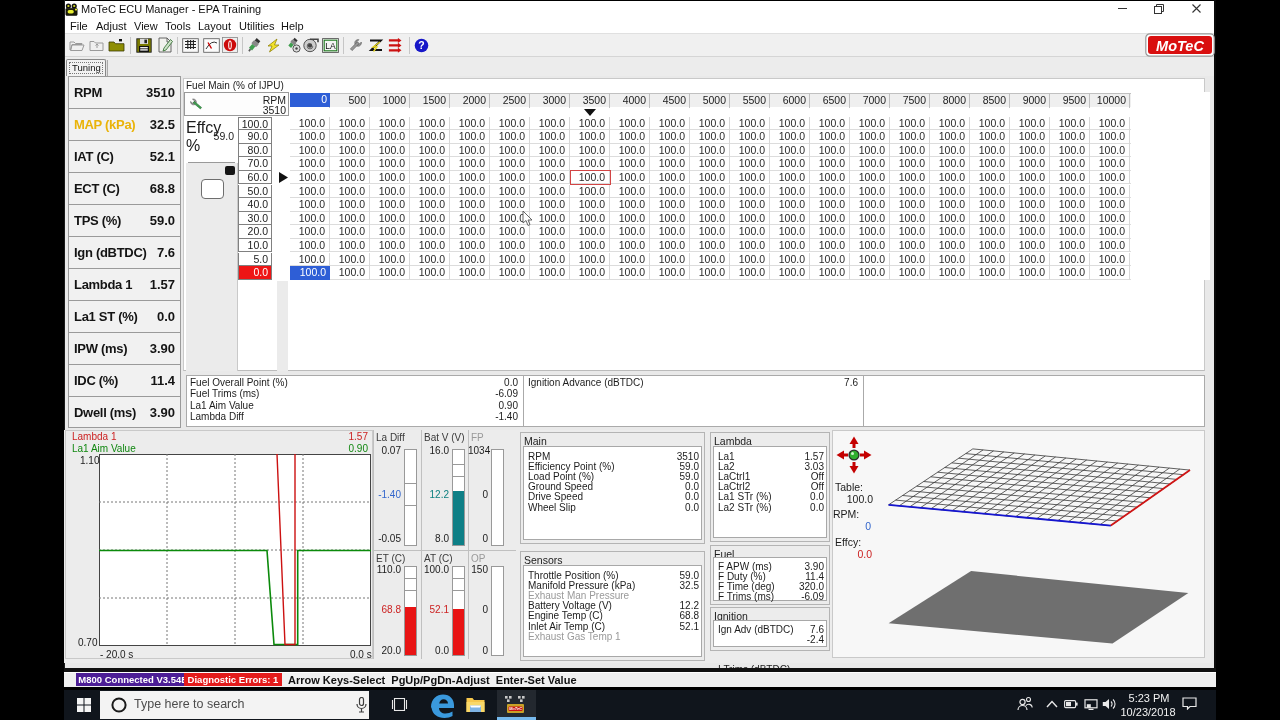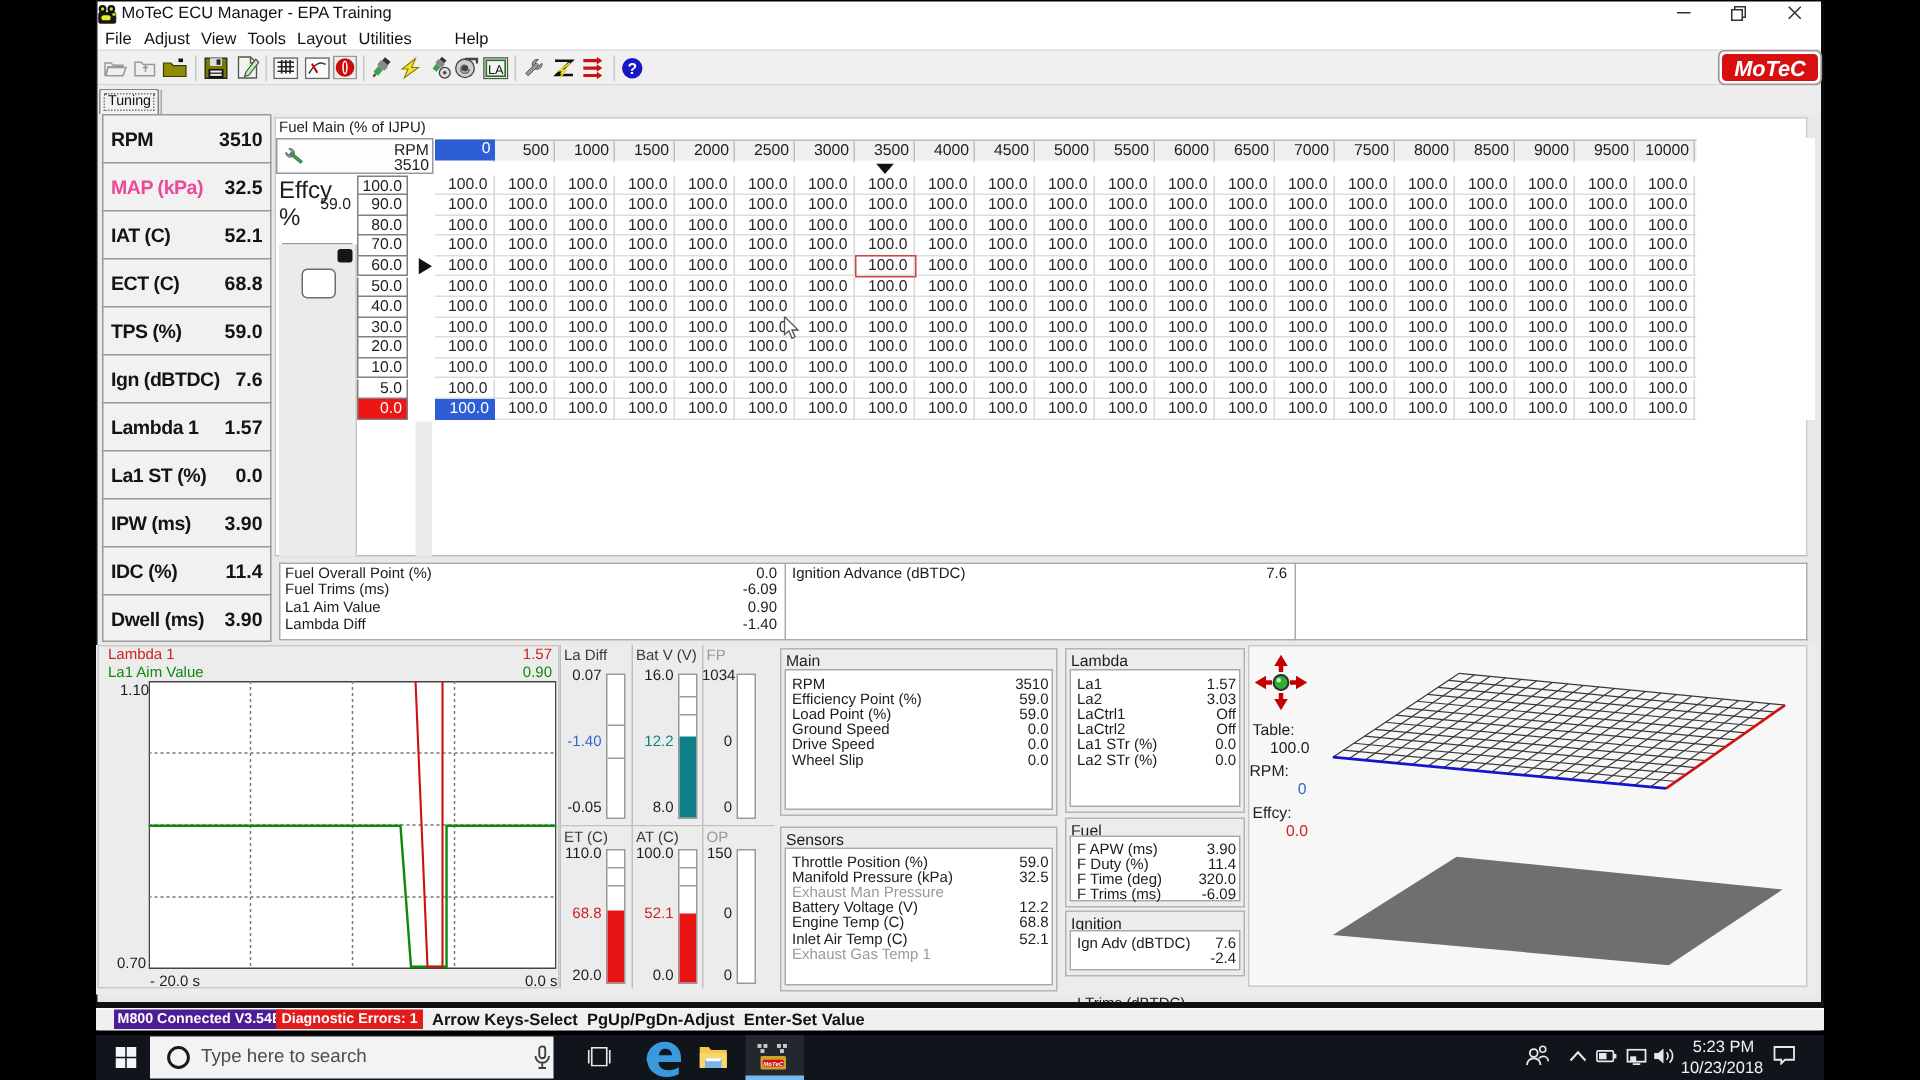--- a/index.html
+++ b/index.html
@@ -39,21 +39,21 @@
     </svg>
 <svg style="left:1192px;top:4px;" width="9" height="9" viewBox="0 0 9 9">
       <path d="M0.5 0.5 L8.5 8.5 M8.5 0.5 L0.5 8.5" stroke="#333" stroke-width="1.1"></path>
     </svg>
 <div style="left:70px;top:20px;font-size:11px;color:#111;">File</div>
 <div style="left:96px;top:20px;font-size:11px;color:#111;">Adjust</div>
 <div style="left:134px;top:20px;font-size:11px;color:#111;">View</div>
 <div style="left:165px;top:20px;font-size:11px;color:#111;">Tools</div>
 <div style="left:198px;top:20px;font-size:11px;color:#111;">Layout</div>
 <div style="left:239px;top:20px;font-size:11px;color:#111;">Utilities</div>
-<div style="left:281px;top:20px;font-size:11px;color:#111;margin-left:22px;">Help</div>
+<div style="left:281px;top:20px;font-size:11px;color:#111;">Help</div>
 <svg style="left:69px;top:39px;" width="16" height="13" viewBox="0 0 16 13">
       <path d="M1 3 h4 l1.5 1.5 H13 V5.5 H3 L1.5 11 H1 Z M3 6 H15 L13 11.5 H1.6 Z" fill="none" stroke="#9a9a9a" stroke-width="1"></path>
     </svg>
 <svg style="left:89px;top:39px;" width="16" height="13" viewBox="0 0 16 13">
       <path d="M1 11.5 V2.5 h4 l1.5 1.5 H14 V11.5 Z" fill="none" stroke="#9a9a9a" stroke-width="1"></path>
       <path d="M8 9 V5 M6.5 6.5 L8 5 L9.5 6.5" stroke="#9a9a9a" fill="none"></path>
     </svg>
 <svg style="left:108px;top:38px;" width="17" height="14" viewBox="0 0 17 14">
       <path d="M1 13 V4 h5 l1.5 1.7 H16 V13 Z" fill="#8e8e04" stroke="#3a3a00" stroke-width="0.8"></path>
       <rect x="11" y="1" width="3" height="2.4" fill="#111"></rect>
@@ -154,21 +154,21 @@
 <text x="35" y="17.5" font-size="14.5" font-weight="bold" font-style="italic" text-anchor="middle" fill="#fff" font-family="Liberation Sans">MoTeC</text>
 </svg>
 <div style="left:66px;top:59px;width:40px;height:17px;background:#f2f2f2;border:1px solid #888;border-bottom:none;border-radius:2px 2px 0 0;"></div>
 <div style="left:69px;top:62px;width:34px;height:12px;border:1px dotted #777;"></div>
 <div style="left:72px;top:62px;font-size:9.5px;color:#111;">Tuning</div>
 <div style="left:106px;top:60px;width:2px;height:16px;background:#e0e0e0;border-right:1px solid #aaa;"></div>
 <div style="left:68px;top:76px;width:113px;height:352px;background:#f1f1f1;border:1px solid #9a9a9a;"></div>
 <div style="left:74px;top:85px;font-size:13px;font-weight:bold;color:#141414;letter-spacing:-0.3px;">RPM</div>
 <div style="left:68px;top:85px;width:107px;height:15px;font-size:13px;font-weight:bold;color:#141414;text-align:right;">3510</div>
 <div style="left:68px;top:108px;width:113px;height:1px;background:#9a9a9a;"></div>
-<div style="left:74px;top:117px;font-size:13px;font-weight:bold;color:#ec4899;letter-spacing:-0.3px;">MAP (kPa)</div>
+<div style="left:74px;top:117px;font-size:13px;font-weight:bold;color:#eab308;letter-spacing:-0.3px;">MAP (kPa)</div>
 <div style="left:68px;top:117px;width:107px;height:15px;font-size:13px;font-weight:bold;color:#141414;text-align:right;">32.5</div>
 <div style="left:68px;top:140px;width:113px;height:1px;background:#9a9a9a;"></div>
 <div style="left:74px;top:149px;font-size:13px;font-weight:bold;color:#141414;letter-spacing:-0.3px;">IAT (C)</div>
 <div style="left:68px;top:149px;width:107px;height:15px;font-size:13px;font-weight:bold;color:#141414;text-align:right;">52.1</div>
 <div style="left:68px;top:172px;width:113px;height:1px;background:#9a9a9a;"></div>
 <div style="left:74px;top:181px;font-size:13px;font-weight:bold;color:#141414;letter-spacing:-0.3px;">ECT (C)</div>
 <div style="left:68px;top:181px;width:107px;height:15px;font-size:13px;font-weight:bold;color:#141414;text-align:right;">68.8</div>
 <div style="left:68px;top:204px;width:113px;height:1px;background:#9a9a9a;"></div>
 <div style="left:74px;top:213px;font-size:13px;font-weight:bold;color:#141414;letter-spacing:-0.3px;">TPS (%)</div>
 <div style="left:68px;top:213px;width:107px;height:15px;font-size:13px;font-weight:bold;color:#141414;text-align:right;">59.0</div>

